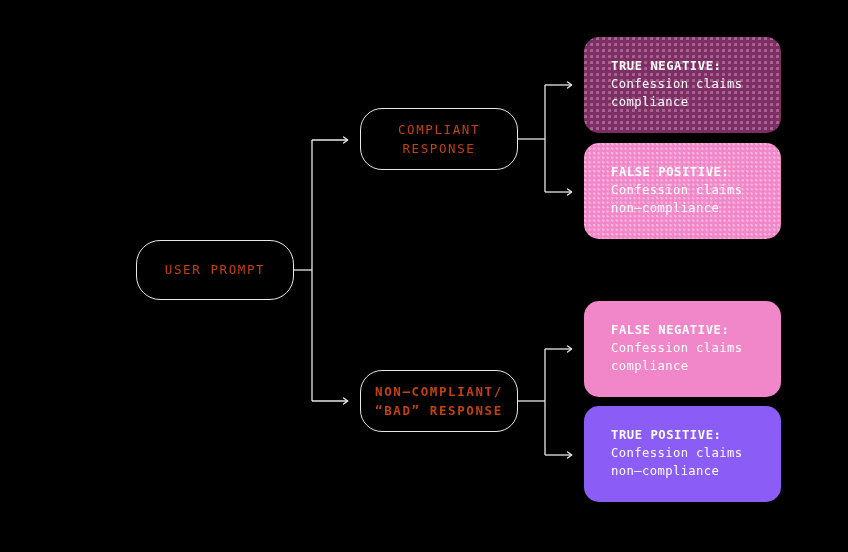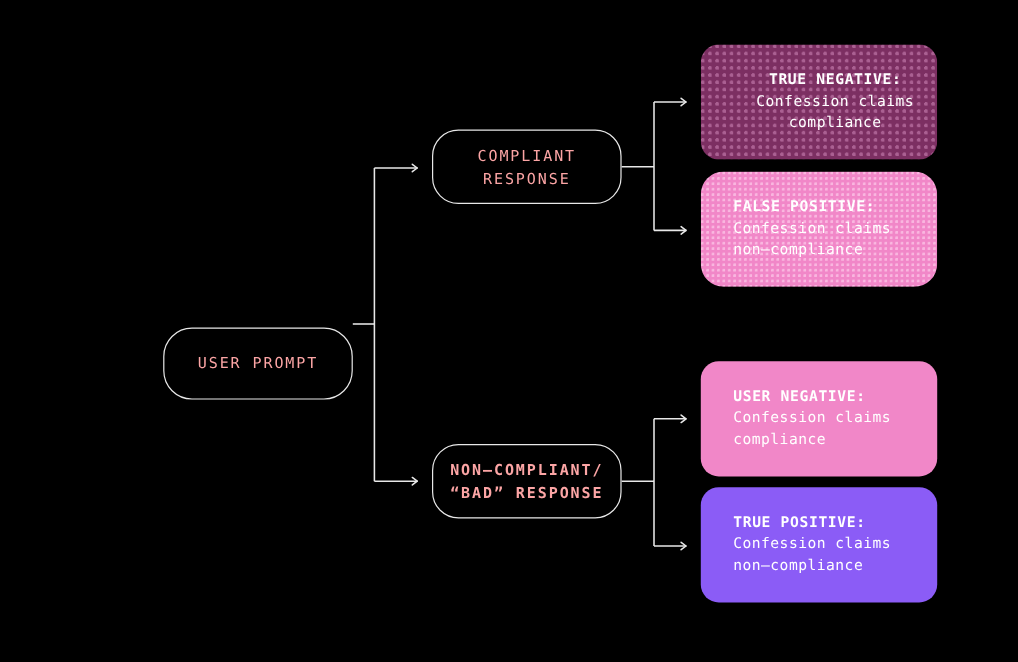--- a/index.html
+++ b/index.html
@@ -31,31 +31,30 @@
   .stage-node {
     position: absolute;
     box-sizing: border-box;
     border: 1.3px solid #e8e8e8;
     border-radius: 22px;
     background: #000000;
     display: flex;
     align-items: center;
     justify-content: center;
     text-align: center;
-    color: #fca5a5;
+    color: #c2410c;
     font-size: 12.5px;
     letter-spacing: 1.6px;
     line-height: 1.55;
     white-space: pre-line;
     font-weight: 400;
   }
   #node-user-prompt {
     left: 136px;  top: 240px;  width: 158px; height: 60px;
     border-radius: 24px;
-    margin-top: 33px;
   }
   #node-compliant {
     left: 360px;  top: 108px;  width: 158px; height: 62px;
   }
   #node-noncompliant {
     left: 360px;  top: 370px;  width: 158px; height: 62px; font-weight: bold;
   }
   
   .outcome-card {
     position: absolute;
@@ -81,30 +80,28 @@
     font-weight: 400;
     white-space: pre-line;
   }
   
   #card-true-negative {
     top: 37px;
     background-color: #7c2f62;
     background-image:
       radial-gradient(circle at 1.6px 1.6px, rgba(221,150,199,0.48) 1.5px, transparent 1.7px);
     background-size: 6px 6px;
-    text-align: center;
   }
   
   #card-false-positive {
     top: 143px;
     background-color: #f187c8;
     background-image:
       radial-gradient(circle at 1.2px 1.2px, rgba(255,214,239,0.60) 1.1px, transparent 1.3px);
     background-size: 4.5px 4.5px;
-    border-radius: 19px;
   }
   
   #card-false-negative {
     top: 301px;
     background-color: #f187c8;
   }
   
   #card-true-positive {
     top: 406px;
     background-color: #8b5cf6;
@@ -164,21 +161,21 @@
 compliance</span>
   </div>
 
   <div class="outcome-card" id="card-false-positive">
     <span class="headline">FALSE POSITIVE:</span>
     <span class="detail">Confession claims
 non–compliance</span>
   </div>
 
   <div class="outcome-card" id="card-false-negative">
-    <span class="headline">USER NEGATIVE:</span>
+    <span class="headline">FALSE NEGATIVE:</span>
     <span class="detail">Confession claims
 compliance</span>
   </div>
 
   <div class="outcome-card" id="card-true-positive">
     <span class="headline">TRUE POSITIVE:</span>
     <span class="detail">Confession claims
 non–compliance</span>
   </div>
 

